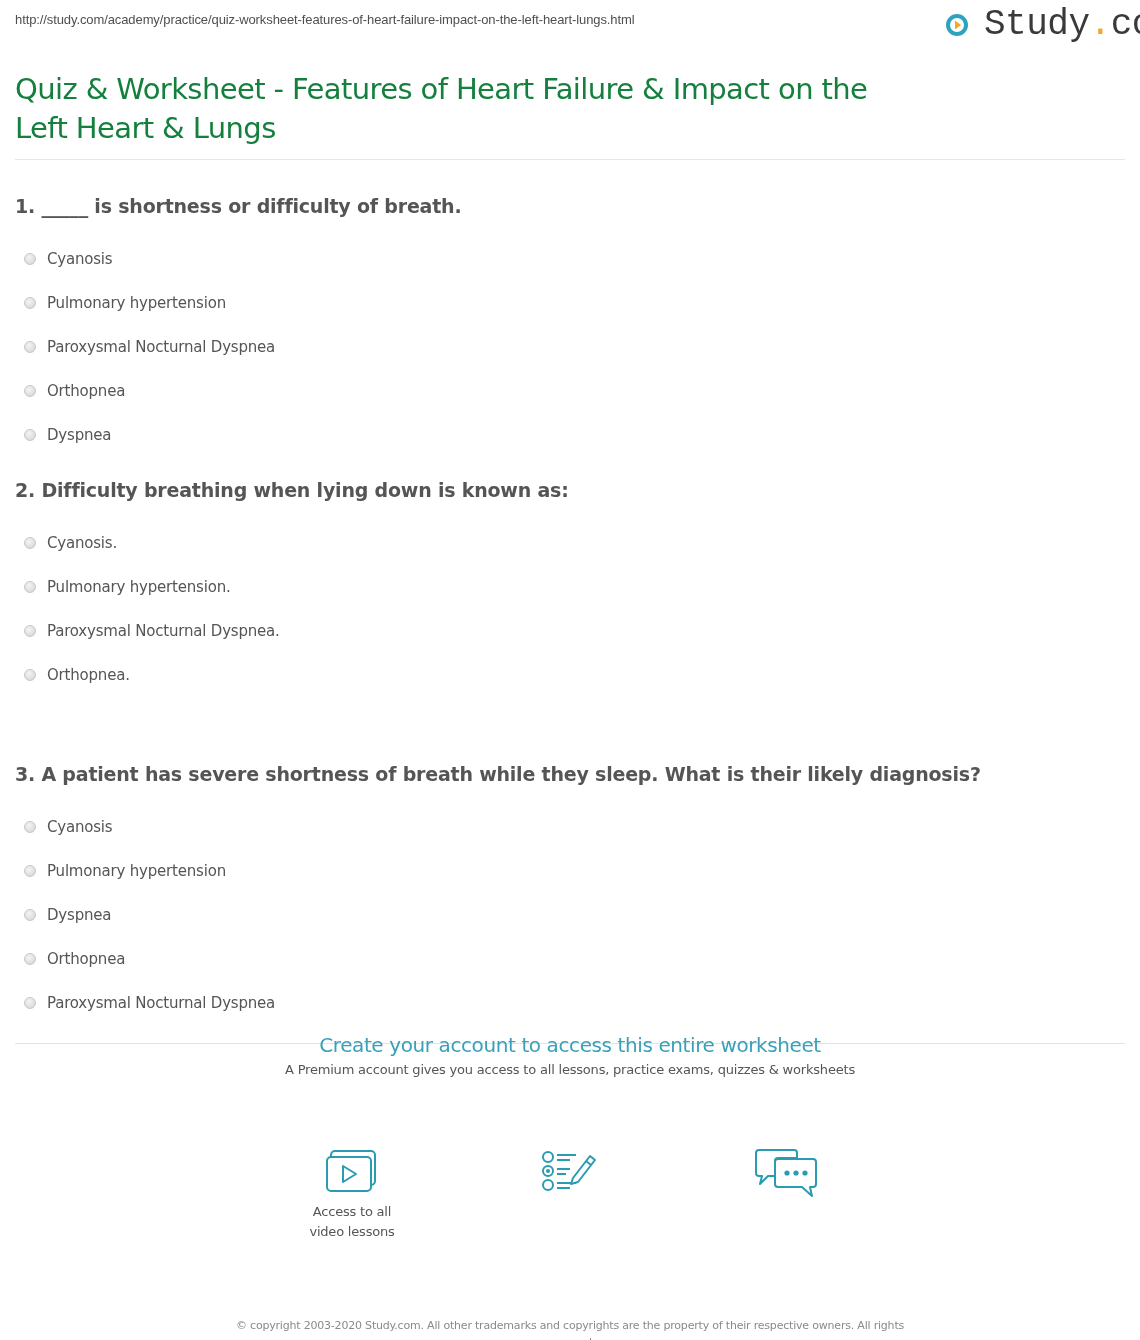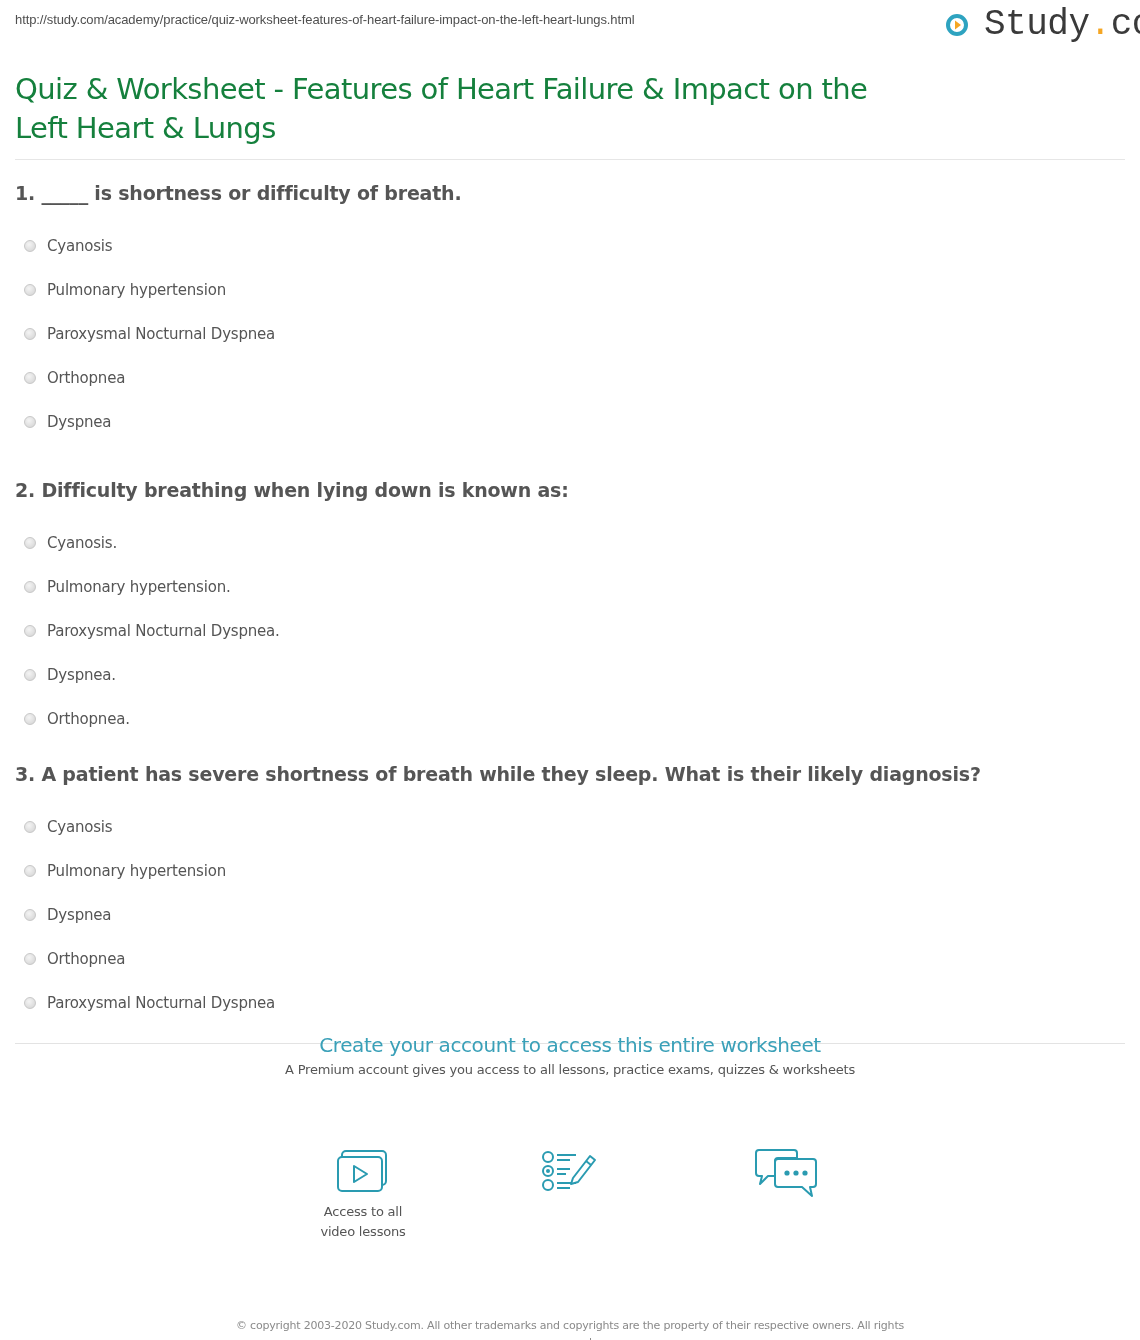--- a/index.html
+++ b/index.html
@@ -47,21 +47,21 @@
       <circle cx="12" cy="12" r="9" fill="none" stroke="#2ea3c0" stroke-width="4"></circle>
       <path d="M10 7.5 L16 12 L10 16.5 Z" fill="#f5a623"></path>
     </svg>
   </span>
   <span class="logo-text"><span>Study</span><span class="logo-dot">.</span><span>com</span></span>
 </div>
 
 <h1 class="title">Quiz &amp; Worksheet - Features of Heart Failure &amp; Impact on the Left Heart &amp; Lungs</h1>
 <div class="title-rule"></div>
 
-<div class="question" style="top:180px;">
+<div class="question" style="top:193px;">
   <div class="q-text">1. _____ is shortness or difficulty of breath.</div>
   <ul class="options">
     <li class="option">
         <span class="radio"></span>
         <span class="opt-label">Cyanosis</span>
       </li>
     <li class="option">
         <span class="radio"></span>
         <span class="opt-label">Pulmonary hypertension</span>
       </li>
@@ -90,24 +90,20 @@
     <li class="option">
         <span class="radio"></span>
         <span class="opt-label">Pulmonary hypertension.</span>
       </li>
     <li class="option">
         <span class="radio"></span>
         <span class="opt-label">Paroxysmal Nocturnal Dyspnea.</span>
       </li>
     <li class="option">
         <span class="radio"></span>
-        <span class="opt-label">Dyspnea.</span>
-      </li>
-    <li class="option">
-        <span class="radio"></span>
         <span class="opt-label">Orthopnea.</span>
       </li>
   </ul>
 </div>
 
 <div class="question" style="top:761px;">
   <div class="q-text">3. A patient has severe shortness of breath while they sleep. What is their likely diagnosis?</div>
   <ul class="options">
     <li class="option">
         <span class="radio"></span>
@@ -133,21 +129,21 @@
 </div>
 
 <div class="rule-bottom"></div>
 
 <div class="cta">
   <div class="cta-title">Create your account to access this entire worksheet</div>
   <div class="cta-sub">A Premium account gives you access to all lessons, practice exams, quizzes &amp; worksheets</div>
 </div>
 
 <div class="features">
-  <div class="feature" style="left:263px;">
+  <div class="feature" style="left:252px;">
     <span>
       <svg width="54" height="46" viewBox="0 0 54 46">
         <rect x="6" y="3" width="44" height="34" rx="4" fill="#fff" stroke="#2a9bb1" stroke-width="2"></rect>
         <rect x="2" y="9" width="44" height="34" rx="4" fill="#fff" stroke="#2a9bb1" stroke-width="2"></rect>
         <path d="M18 18 L31 26 L18 34 Z" fill="none" stroke="#2a9bb1" stroke-width="2" stroke-linejoin="round"></path>
       </svg>
     </span>
     <div class="feature-label"><span>Access to all</span><br><span>video lessons</span></div>
   </div>
 

